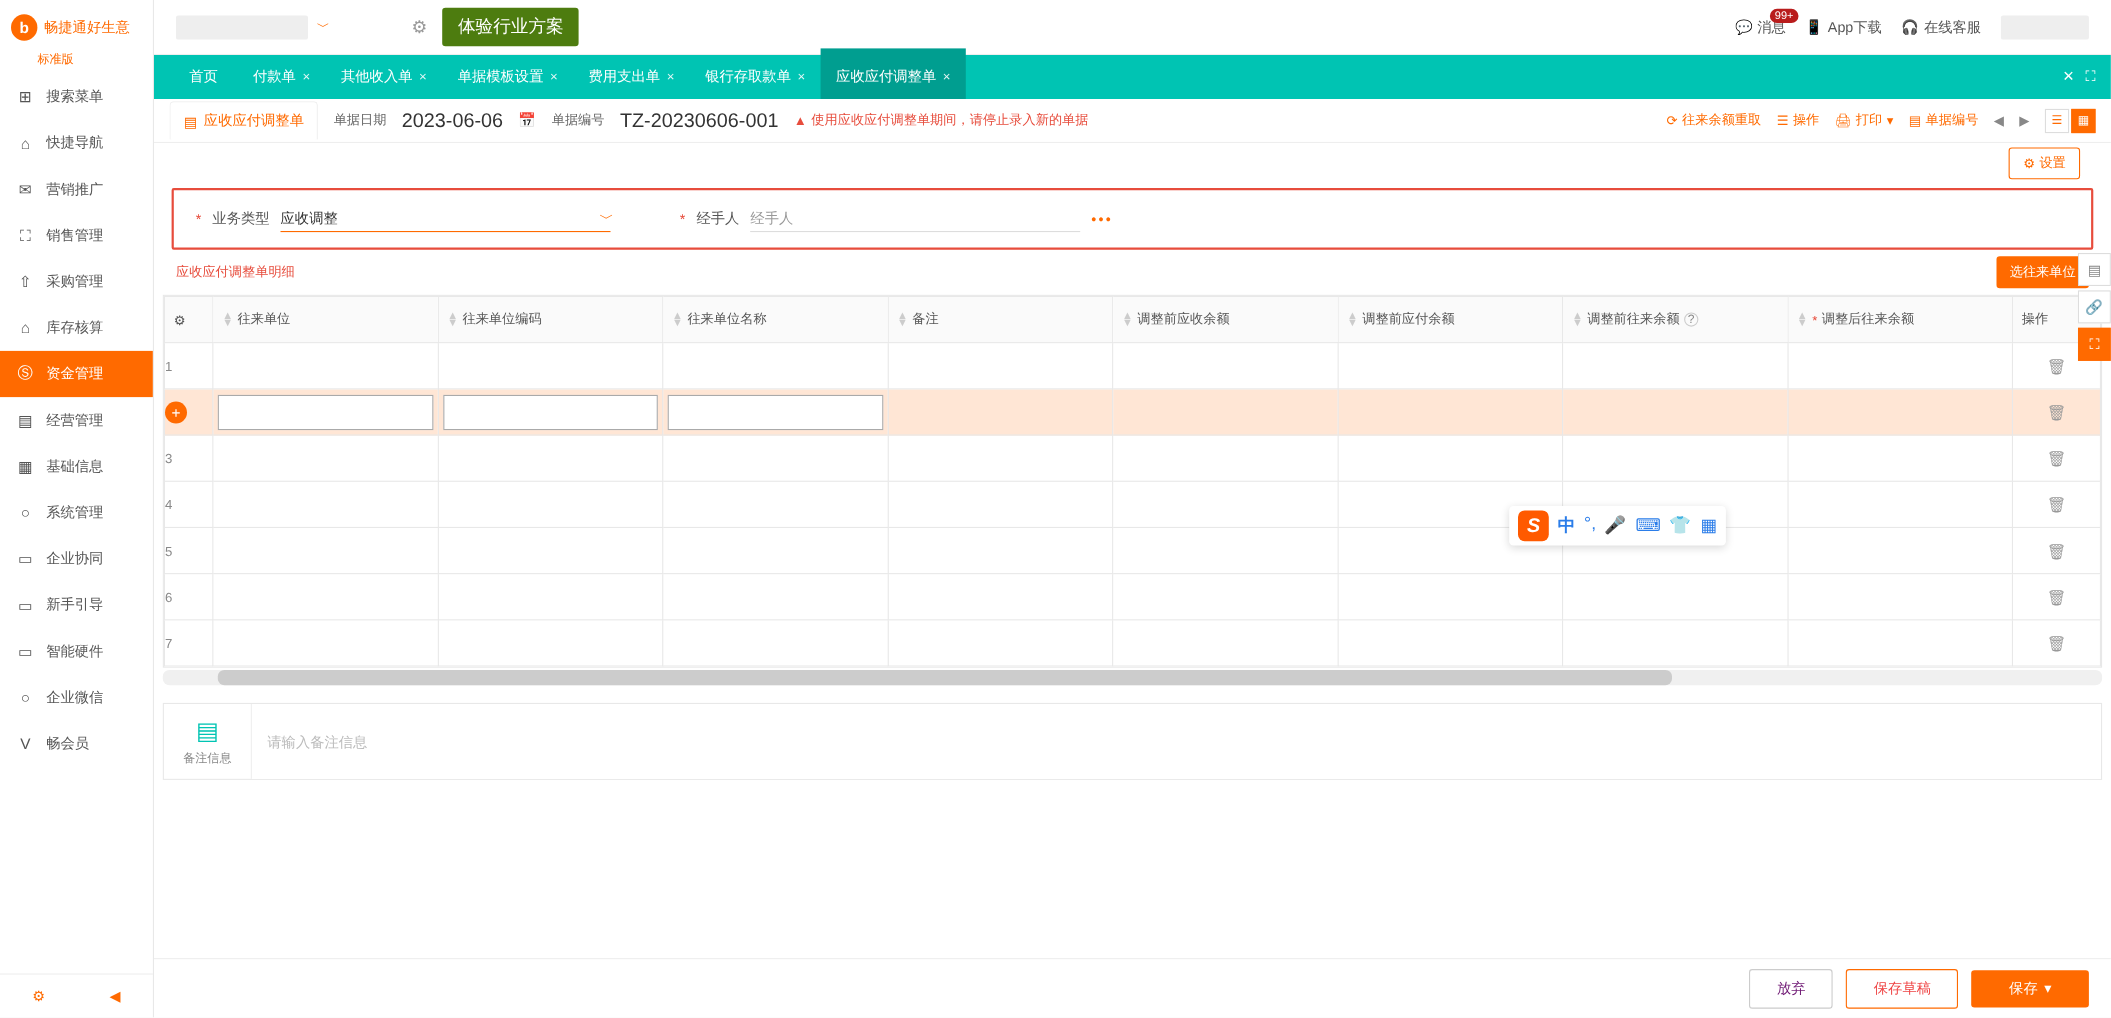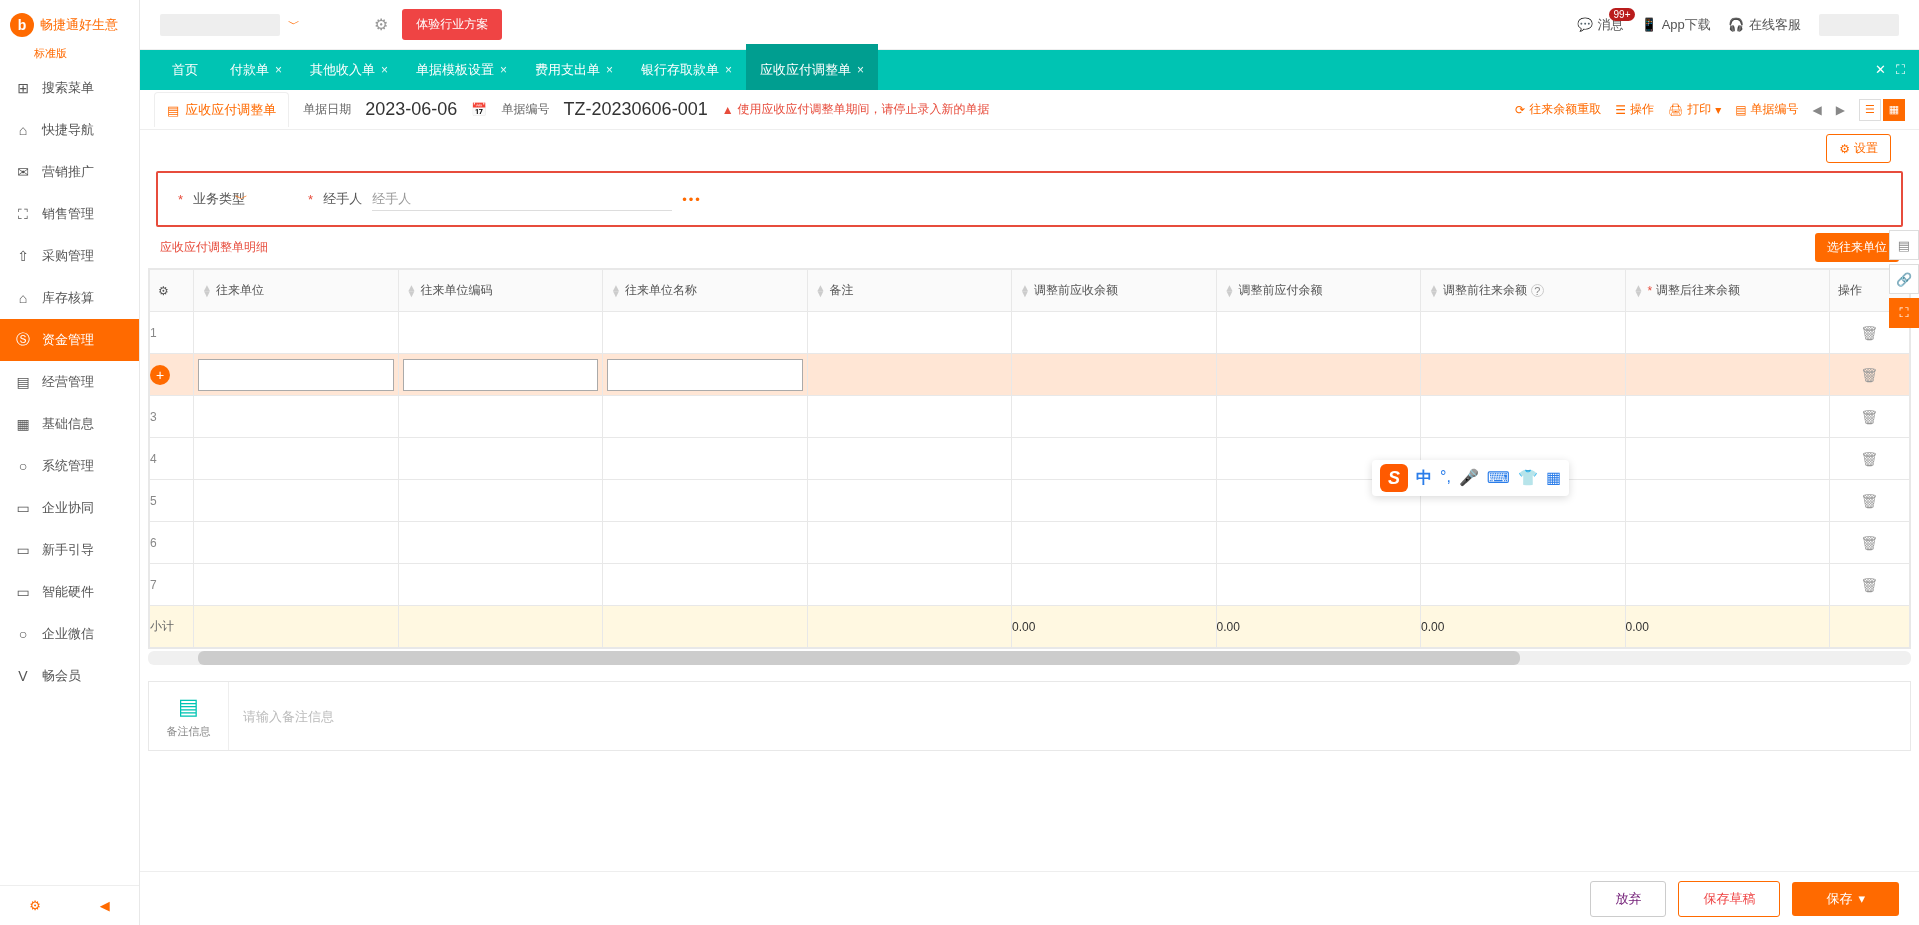--- a/index.html
+++ b/index.html
@@ -14,21 +14,21 @@
 .nav-item{display:flex;align-items:center;padding:12px 14px;gap:10px;cursor:pointer;color:#555;font-size:13px}
 .nav-item.active{background:#ff6a00;color:#fff}
 .nav-icon{width:18px;height:18px;display:inline-flex;align-items:center;justify-content:center;font-size:14px}
 .sidebar-footer{height:40px;border-top:1px solid #eee;display:flex;align-items:center;justify-content:space-around;color:#ff6a00}
 .main{flex:1;display:flex;flex-direction:column;background:#fff;position:relative}
 .topbar{height:50px;background:#fff;display:flex;align-items:center;padding:0 20px;gap:14px;border-bottom:1px solid #eee}
 .company-sel{display:flex;align-items:center;gap:8px;min-width:200px}
 .company-box{background:#eee;height:22px;width:120px;border-radius:2px}
 .caret{color:#ff6a00;font-size:12px}
 .gear{color:#999;font-size:16px;cursor:pointer}
-.btn-primary{background:#ef4444;color:#fff;border:none;padding:7px 14px;border-radius:3px;cursor:pointer;font-size:12px}
+.btn-primary{background:#4d7c0f;color:#fff;border:none;padding:7px 14px;border-radius:3px;cursor:pointer;font-size:16px}
 .top-right{margin-left:auto;display:flex;align-items:center;gap:18px;color:#555}
 .top-link{display:flex;align-items:center;gap:4px;cursor:pointer;font-size:13px;position:relative}
 .badge{position:absolute;top:-8px;right:-12px;background:#b91c1c;color:#fff;font-size:10px;padding:1px 5px;border-radius:8px}
 .tabbar{height:40px;background:#00c4b3;display:flex;align-items:center;padding:0 14px;color:#fff}
 .tab{padding:0 14px;height:52px;display:flex;align-items:center;gap:6px;cursor:pointer;font-size:13px}
 .tab.home{padding:0 18px}
 .tab.active{background:#009e90}
 .tab-close{font-size:12px;cursor:pointer;opacity:.9}
 .tab-actions{margin-left:auto;display:flex;gap:10px}
 .toolbar{height:40px;display:flex;align-items:center;padding:0 14px;gap:14px;border-bottom:1px solid #eee;background:#fff}
@@ -275,20 +275,21 @@
       <div class="settings-wrap">
         <span class="settings-btn2">
             <span>⚙</span>
             <span>设置</span>
           </span>
       </div>
       <div class="form-area">
         <div class="form-field">
           <span class="req">*</span>
           <span class="fld-label">业务类型</span>
+          <input class="fld-input" value="应收调整" style="">
           <span class="fld-caret">﹀</span>
         </div>
         <div class="form-field">
           <span class="req">*</span>
           <span class="fld-label">经手人</span>
           <input class="fld-input2" placeholder="经手人" style="">
           <span class="more-dots">•••</span>
         </div>
       </div>
     </div>
@@ -477,32 +478,20 @@
               <td></td>
               <td></td>
               <td></td>
               <td></td>
               <td></td>
               <td></td>
               <td></td>
               <td class="col-op">
                 <span class="op-del">🗑</span>
               </td>
-            </tr>
-            <tr class="subtotal-row">
-              <td class="subtotal-lbl">小计</td>
-              <td></td>
-              <td></td>
-              <td></td>
-              <td></td>
-              <td class="num-cell">0.00</td>
-              <td class="num-cell">0.00</td>
-              <td class="num-cell">0.00</td>
-              <td class="num-cell">0.00</td>
-              <td></td>
             </tr>
           </tbody>
       </table>
     </div>
     <div class="scroll-hint">
         <div class="scroll-thumb"></div>
       </div>
 
     <div class="remarks-area">
       <div class="remarks-side">

